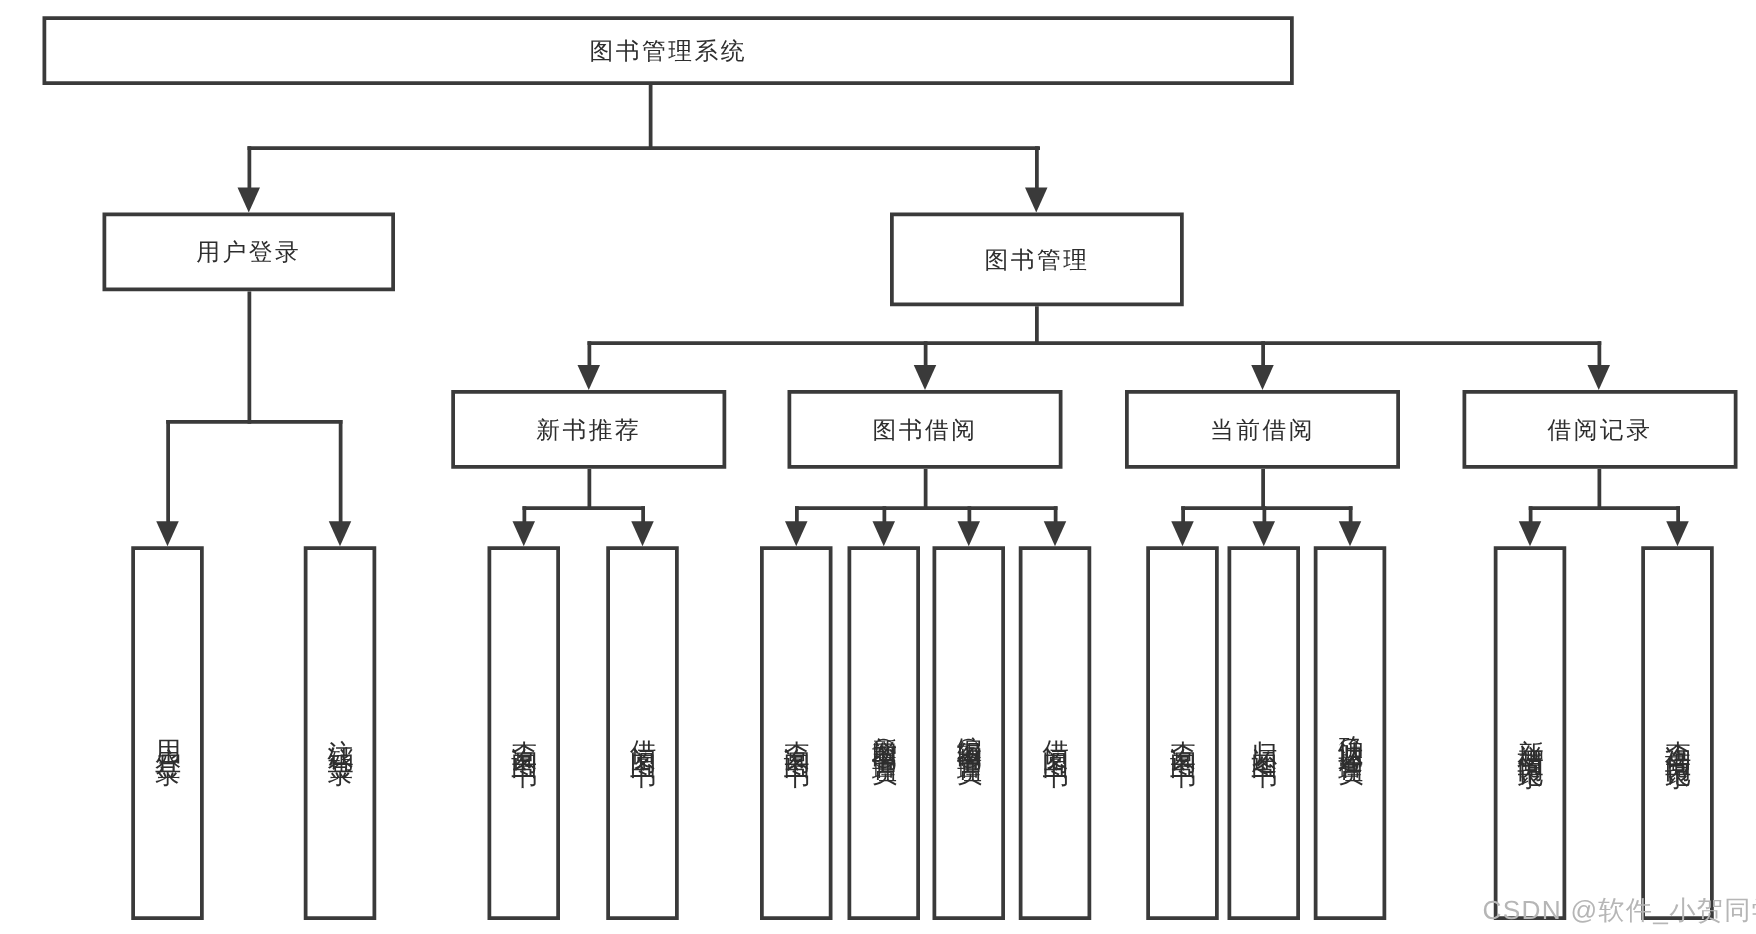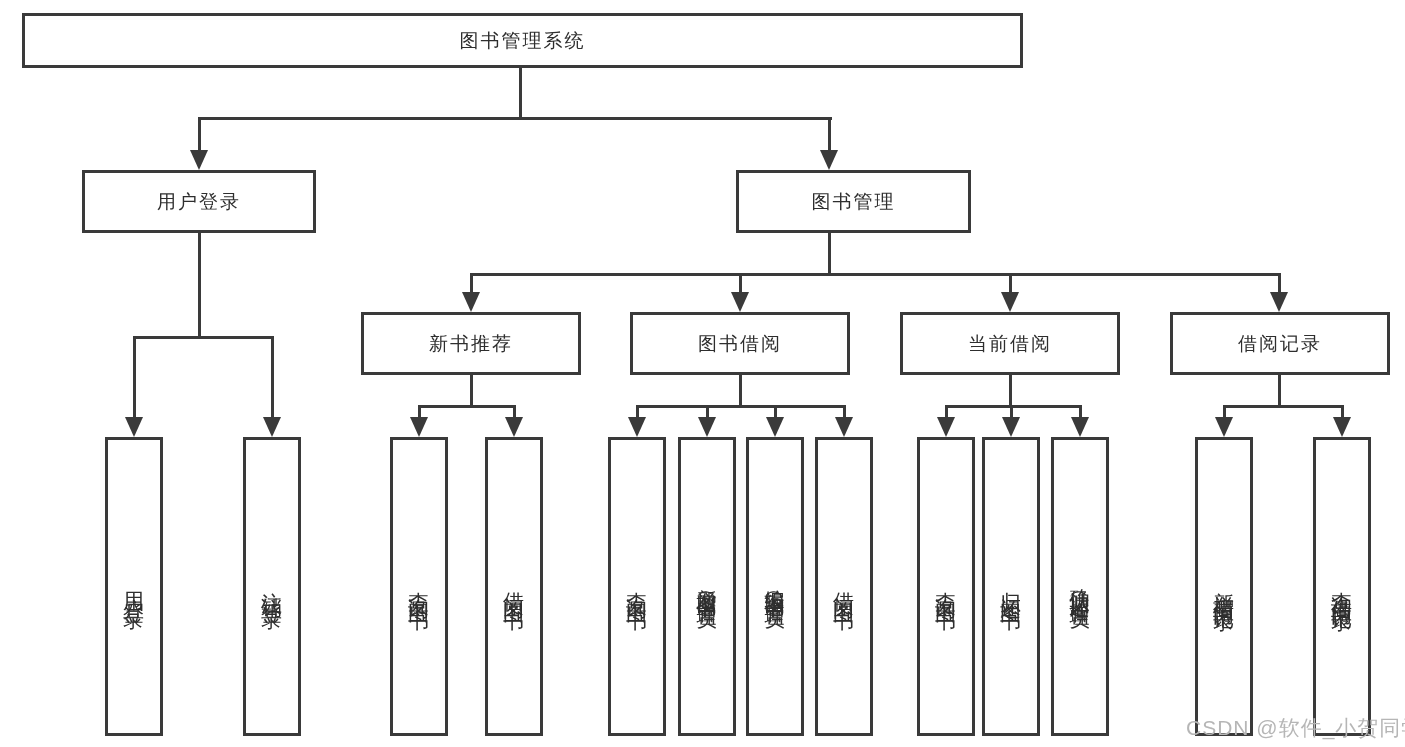--- a/index.html
+++ b/index.html
@@ -61,31 +61,31 @@
     color:var(--watermark);
     z-index:3;
     white-space:nowrap;
   }
 </style>
 </head>
 <body>
 
 <div id="stage">
 
-  <div class="hbox" style="left:22px;top:13px;width:1001px;height:55px">图书管理系统</div>
+  <div class="hbox" style="left:34px;top:13px;width:1001px;height:55px">图书管理系统</div>
 
   <div class="line" style="left:519px;top:68px;width:3px;height:51px"></div>
   <div class="line" style="left:198px;top:117px;width:634px;height:3px"></div>
   <div class="line" style="left:198px;top:117px;width:3px;height:35px"></div>
   <div class="arrow" style="left:190px;top:150px"></div>
   <div class="line" style="left:828px;top:117px;width:3px;height:35px"></div>
   <div class="arrow" style="left:820px;top:150px"></div>
 
   <div class="hbox" style="left:82px;top:170px;width:234px;height:63px">用户登录</div>
-  <div class="hbox" style="left:736px;top:170px;width:235px;height:63px">图书管理</div>
+  <div class="hbox" style="left:712px;top:170px;width:235px;height:75px">图书管理</div>
 
   <div class="line" style="left:198px;top:233px;width:3px;height:106px"></div>
   <div class="line" style="left:133px;top:336px;width:141px;height:3px"></div>
   <div class="line" style="left:133px;top:336px;width:3px;height:83px"></div>
   <div class="line" style="left:271px;top:336px;width:3px;height:83px"></div>
   <div class="arrow" style="left:125px;top:417px"></div>
   <div class="arrow" style="left:263px;top:417px"></div>
 
   <div class="line" style="left:828px;top:233px;width:3px;height:42px"></div>
   <div class="line" style="left:470px;top:273px;width:811px;height:3px"></div>

